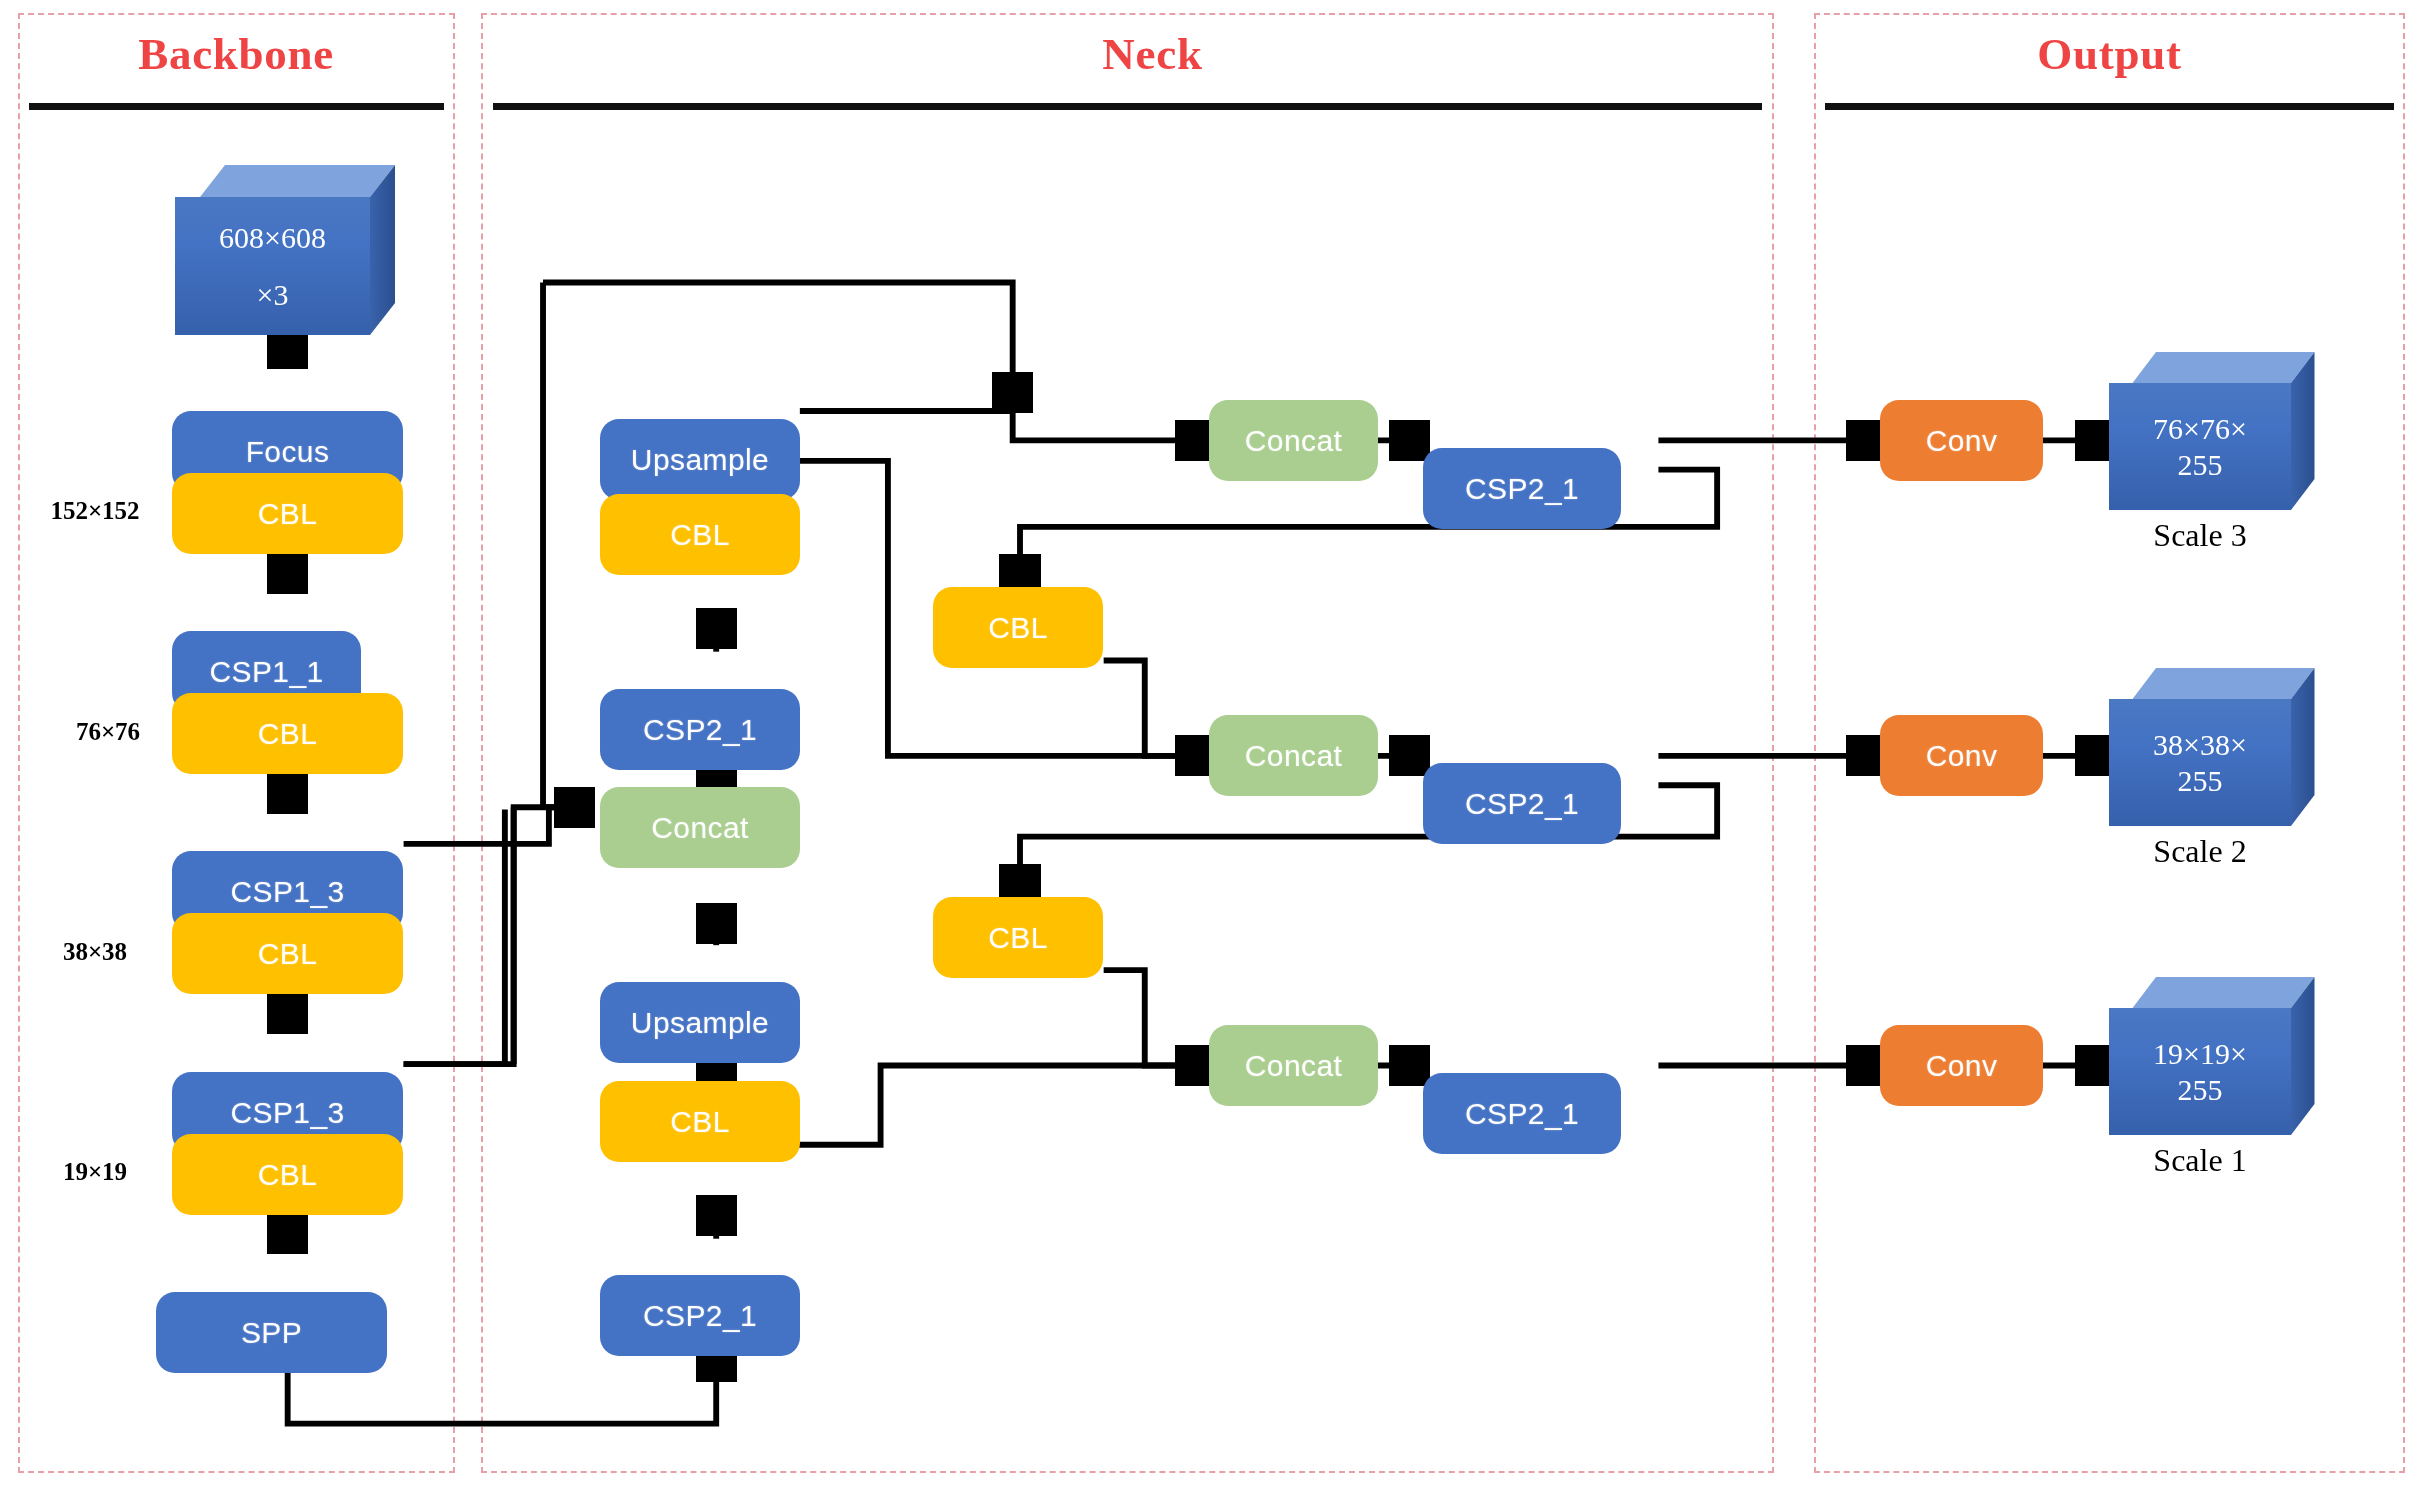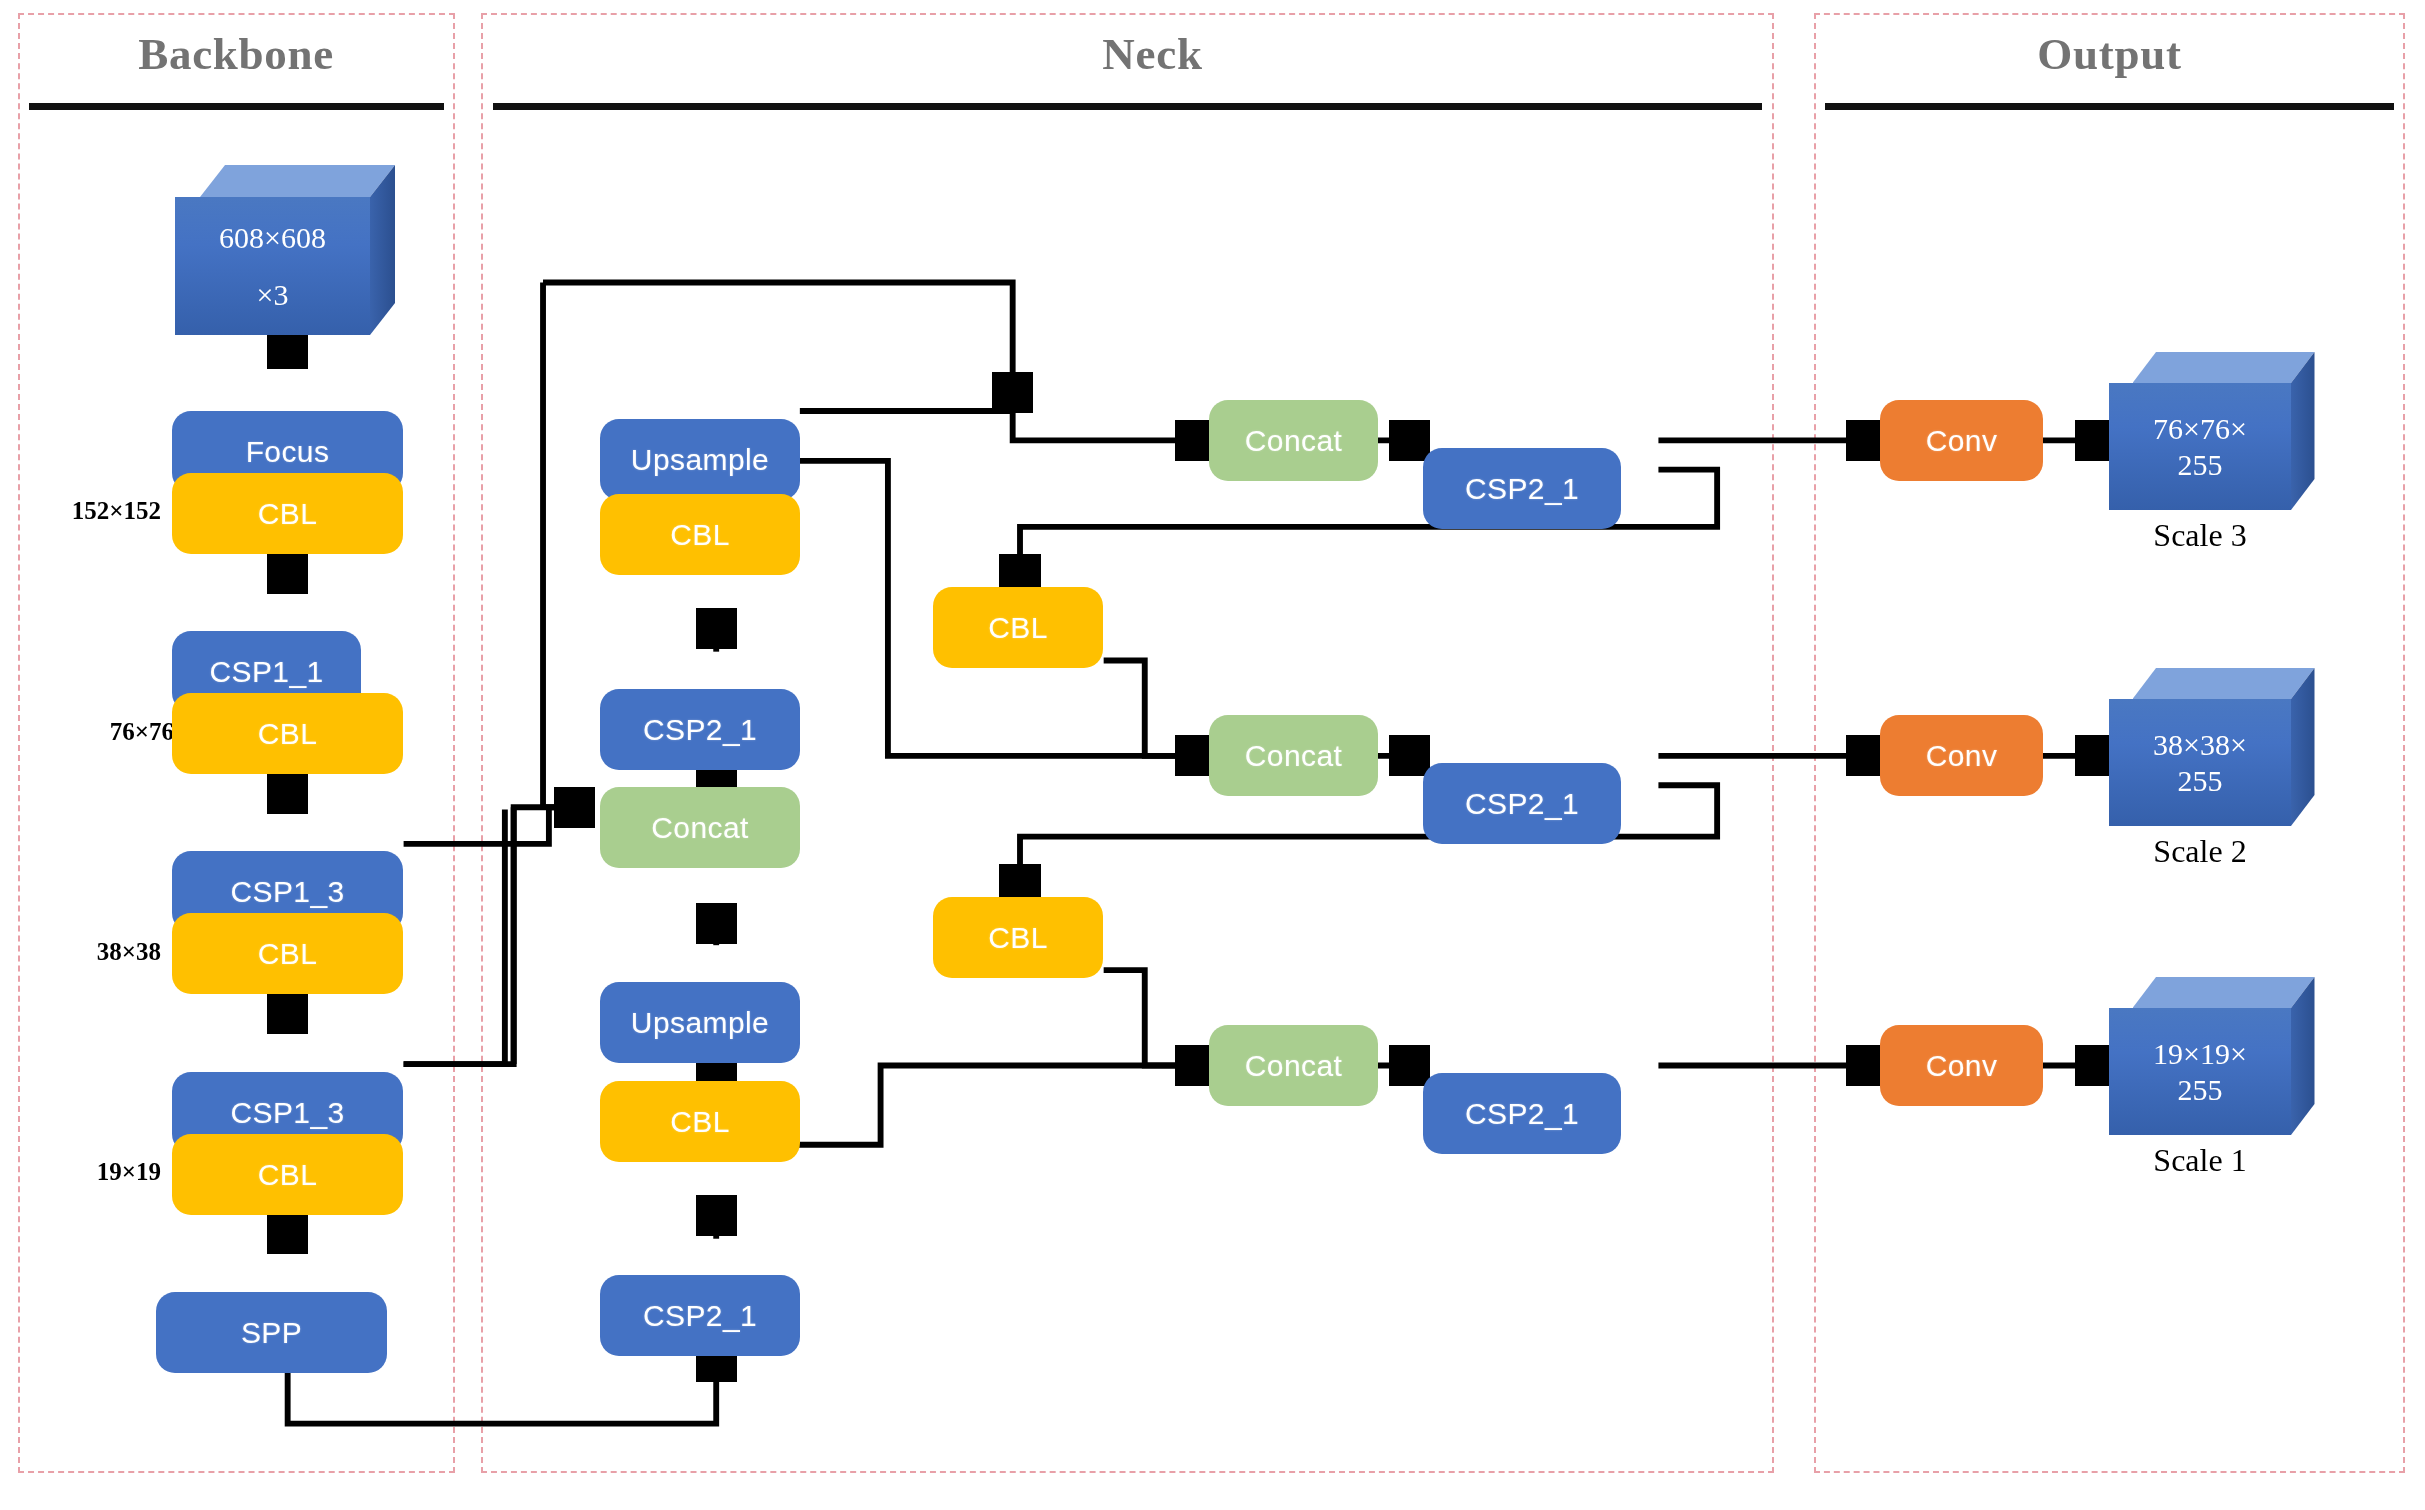--- a/index.html
+++ b/index.html
@@ -1,21 +1,21 @@
 <!DOCTYPE html>
 <html style="font-size:11.7px"><head>
 <meta charset="utf-8">
 <style>
   html,body{margin:0;padding:0;background:#ffffff;}
   body{font-family:"Liberation Sans",sans-serif;}
   #stage{position:relative;width:2426px;height:1511px;background:#fff;overflow:hidden;}
 
   
   .panel{position:absolute;border:2.2px dashed #e8a0a8;box-sizing:border-box;background:transparent;}
-  .panel-title{position:absolute;font-family:"Liberation Serif",serif;font-weight:bold;color:#737373;
+  .panel-title{position:absolute;font-family:"Liberation Serif",serif;font-weight:bold;color:#ef4444;
                text-align:center;letter-spacing:0.7px;}
   .rule{position:absolute;background:#111;height:6.6px;}
 
   
   .node{position:absolute;border-radius:19px;display:flex;align-items:center;justify-content:center;
         color:#ffffff;font-size:30px;letter-spacing:0.4px;box-sizing:border-box;
         font-family:"Liberation Sans",sans-serif;text-shadow:0 0 2.2px rgba(255,255,255,.35);}
   .n-blue{background:#4472C4;margin-top:48px;}
   .n-yellow{background:#FFC000;}
   .n-green{background:#A9CE8F;}
@@ -28,21 +28,21 @@
               font-family:"Liberation Serif",serif;font-size:30px;
               background:linear-gradient(180deg,#4a78c2 0%,#4472C4 35%,#3560ab 100%);}
   .cube .top{position:absolute;background:#7FA3DC;}
   .cube .side{position:absolute;background:#2E5496;
               background:linear-gradient(90deg,#3a63ac 0%,#2b4f8f 100%);}
   .cube-label{position:absolute;font-family:"Liberation Serif",serif;font-size:32px;color:#000;
               text-align:center;width:100%;}
 
   
   .res{position:absolute;font-family:"Liberation Serif",serif;font-weight:bold;font-size:25px;color:#000;
-       text-align:right;white-space:nowrap;}
+       text-align:center;white-space:nowrap;}
 
   svg.wires{position:absolute;left:0;top:0;width:2426px;height:1511px;pointer-events:none;}
   svg.wires path,svg.wires line{stroke:#000;stroke-width:8;fill:none;}
 </style>
 </head>
 <body>
 
 <div id="stage">
 
   <div class="panel" style="left:17.6px;top:13.2px;width:437px;height:1460px;"></div>

